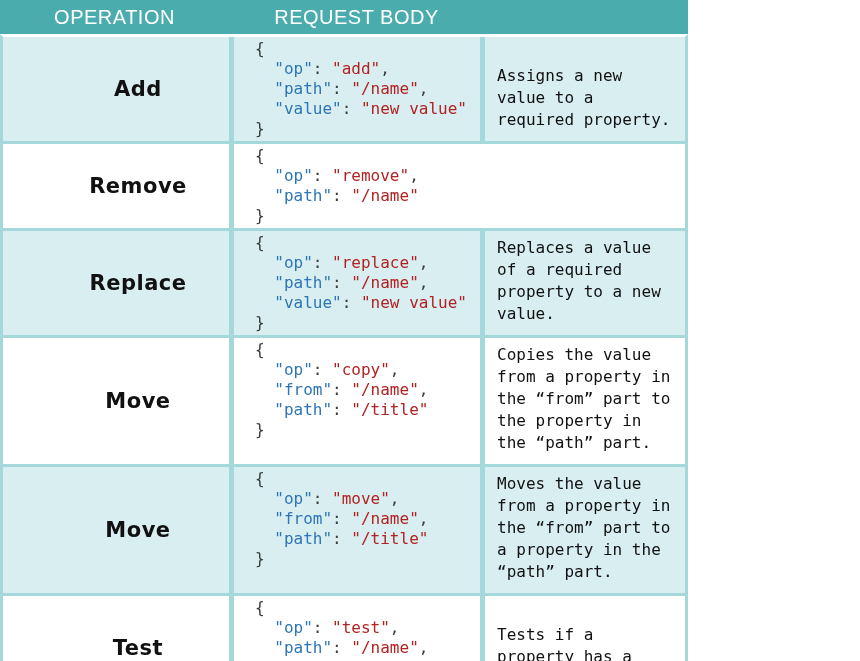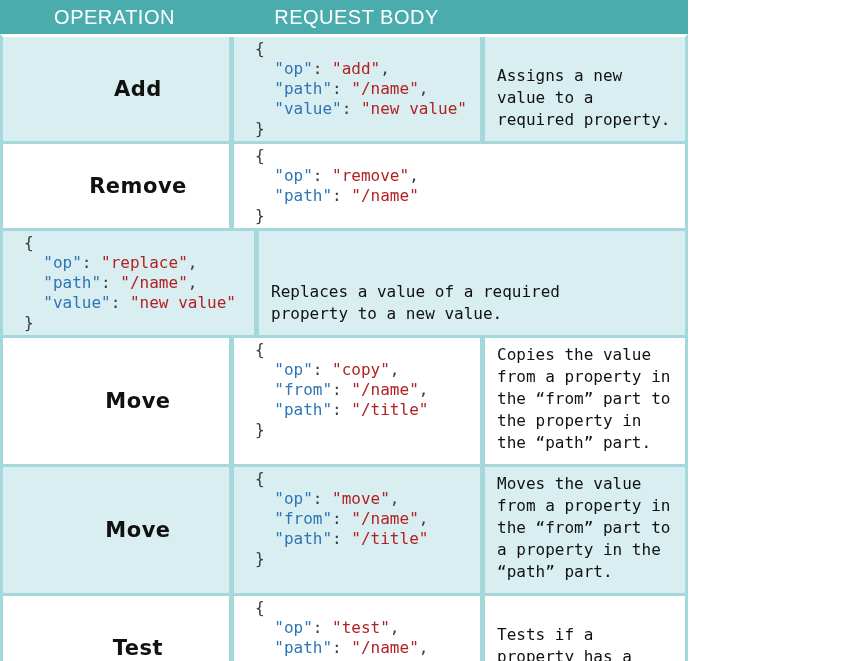--- a/index.html
+++ b/index.html
@@ -128,20 +128,23 @@
     </div>
     <div class="cell body">
       <pre class="code"><span class="p">{
 </span><span class="p">  </span><span class="k">"op"</span><span class="p">: </span><span class="s">"remove"</span><span class="p">,
 </span><span class="p">  </span><span class="k">"path"</span><span class="p">: </span><span class="s">"/name"</span><span class="p">
 </span><span class="p">}</span></pre>
     </div>
   </div>
 
   <div class="row alt">
+    <div class="cell op">
+      <span class="op-label">Replace</span>
+    </div>
     <div class="cell body">
       <pre class="code"><span class="p">{
 </span><span class="p">  </span><span class="k">"op"</span><span class="p">: </span><span class="s">"replace"</span><span class="p">,
 </span><span class="p">  </span><span class="k">"path"</span><span class="p">: </span><span class="s">"/name"</span><span class="p">,
 </span><span class="p">  </span><span class="k">"value"</span><span class="p">: </span><span class="s">"new value"</span><span class="p">
 </span><span class="p">}</span></pre>
     </div>
     <div class="cell expl">
       <div class="expl-text">Replaces a value of a required property to a new value.</div>
     </div>

